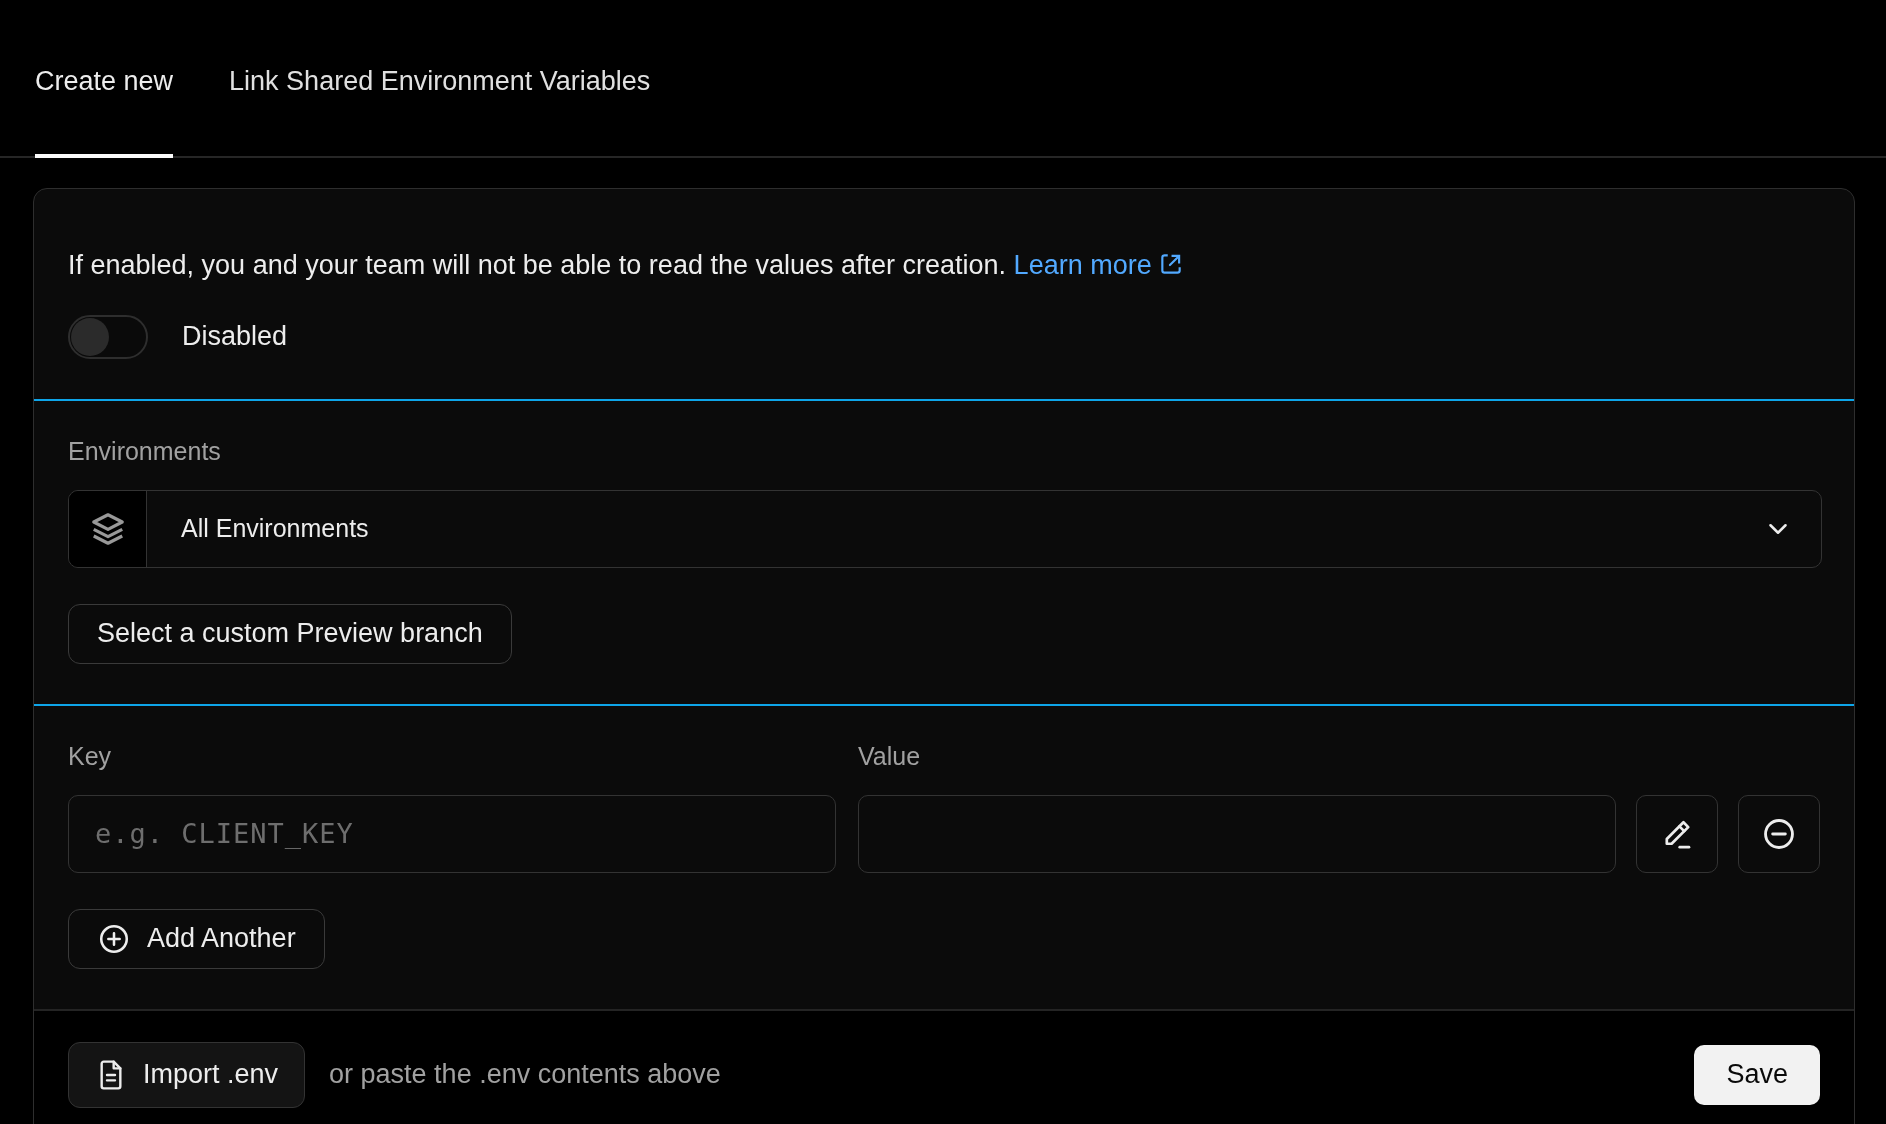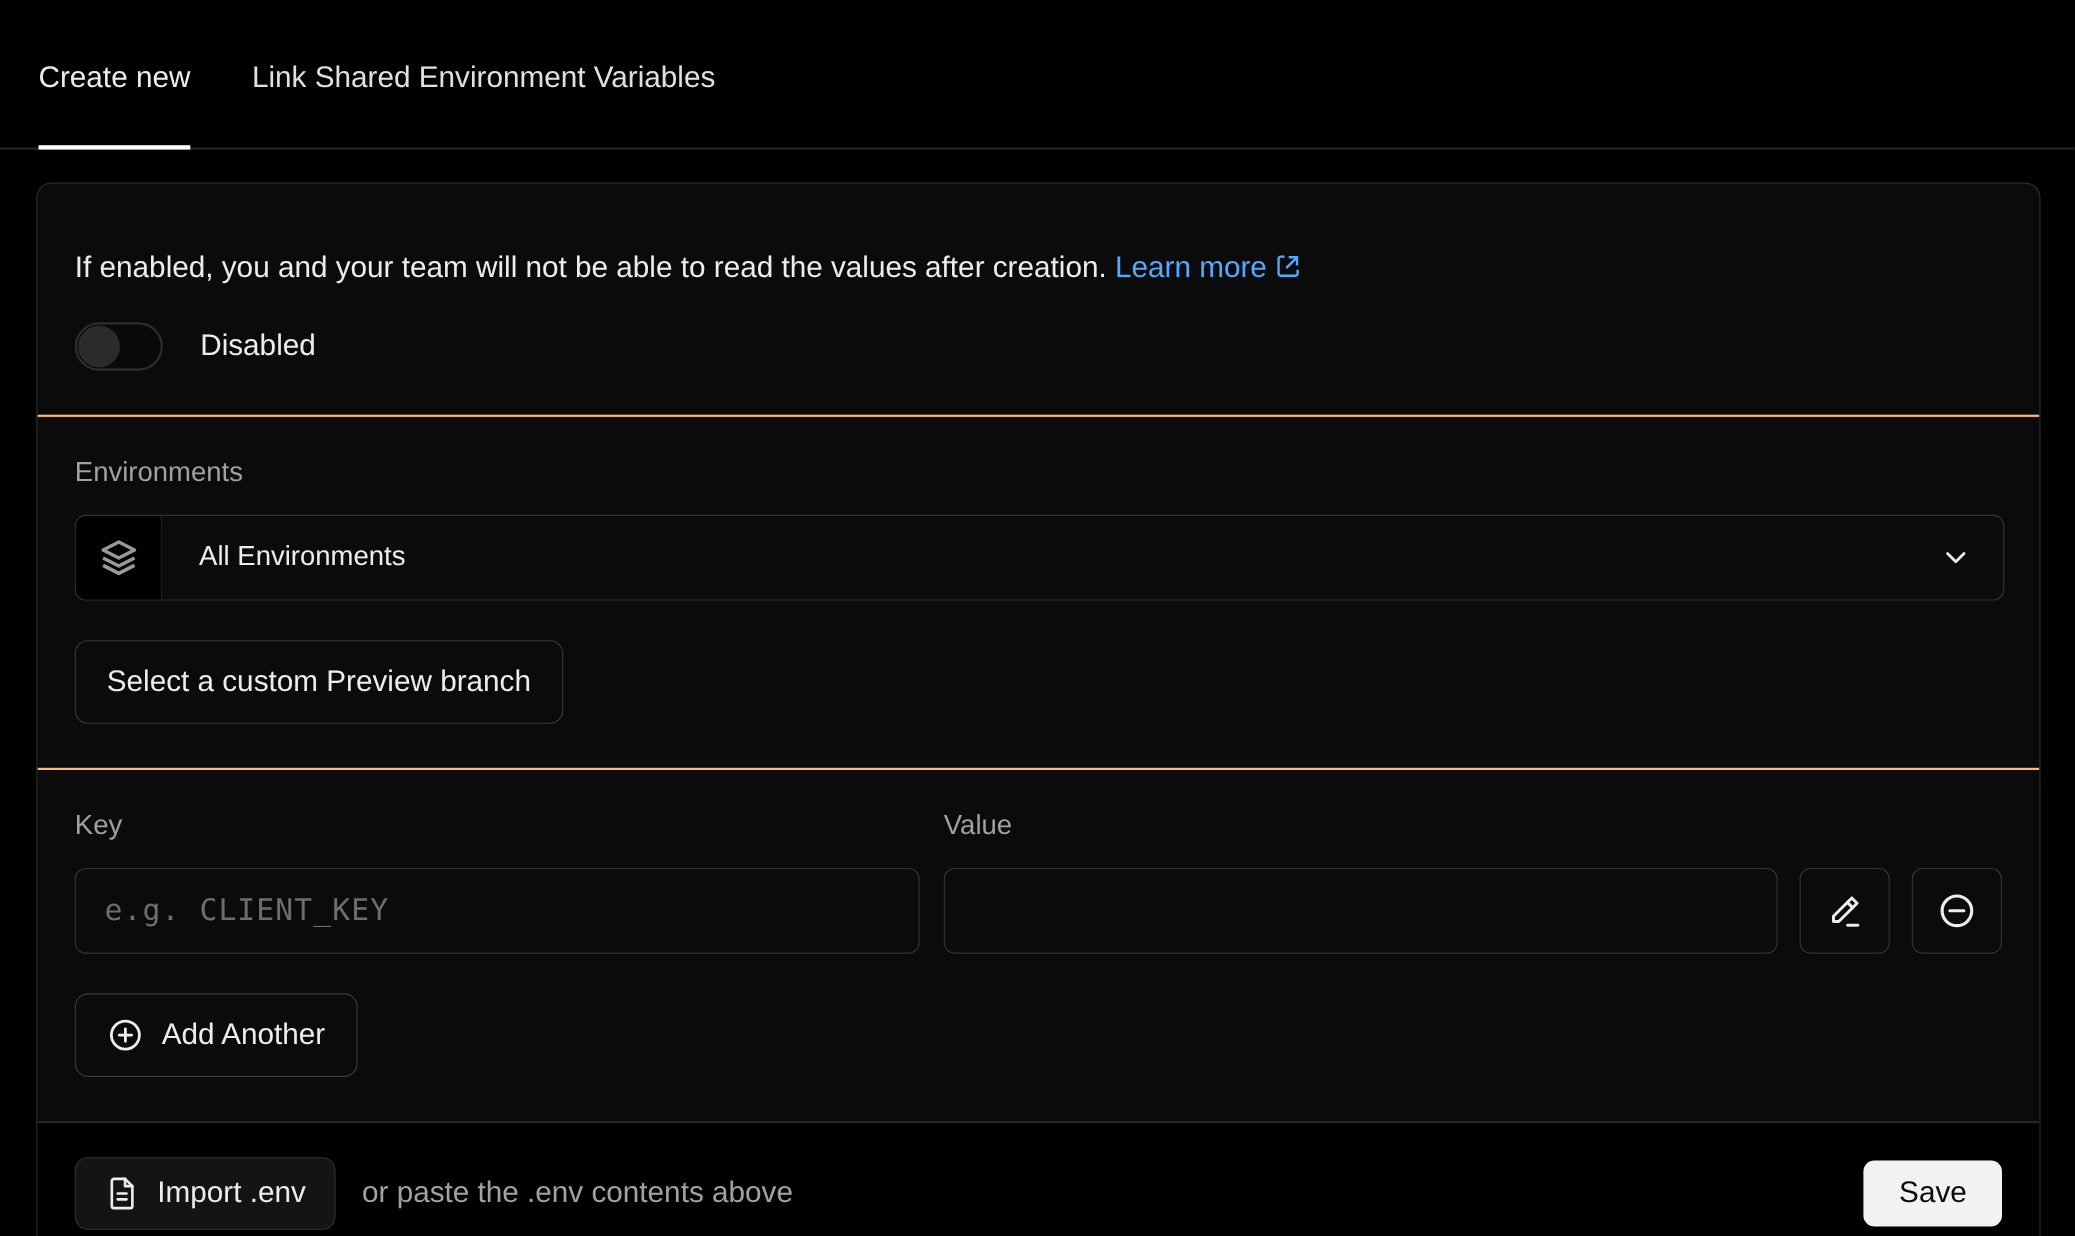--- a/index.html
+++ b/index.html
@@ -8,21 +8,21 @@
     width: 1886px; height: 1124px;
     font-family: "Liberation Sans", "DejaVu Sans", sans-serif;
     color: #ededed;
     overflow: hidden;
   }
 
   
   .tabbar {
     display:flex; gap:56px;
     padding-left:35px;
-    height:136px;
+    height:158px;
     border-bottom:2px solid #262626;
   }
   .tab {
     display:flex; align-items:center;
     font-size:27px; font-weight:500; color:#ededed;
     border-bottom:4px solid transparent;
     margin-bottom:-2px;
     padding-top:8px;
     cursor:pointer;
   }
@@ -32,21 +32,21 @@
   
   .card {
     margin:30px 33px 0 33px;
     width:1822px;
     background:#0b0b0b;
     border:1px solid #2e2e2e;
     border-radius:14px;
     overflow:hidden;
   }
   .section { padding:36px 34px 40px 34px; }
-  .section + .section { border-top:2px solid #fdba74; }
+  .section + .section { border-top:2px solid #0ea5e9; }
 
   .field-label { font-size:25px; color:#a1a1a1; }
 
   
   .desc { margin-top:24px; font-size:27px; color:#ededed; line-height:1.25; }
   .link { color:#52a9ff; text-decoration:none; cursor:pointer; white-space:nowrap; }
   .link svg { vertical-align:-3px; margin-left:6px; }
 
   .toggle-row { margin-top:32px; display:flex; align-items:center; gap:34px; }
   .toggle {
@@ -78,21 +78,21 @@
   .dropdown-main {
     flex:1; display:flex; align-items:center;
     padding:0 28px 0 34px;
     font-size:25px; color:#ededed;
   }
   .dropdown-main .caret { margin-left:auto; display:flex; }
 
   .ghost-btn {
     margin-top:36px;
     display:inline-flex; align-items:center; gap:16px;
-    height:76px; padding:0 28px;
+    height:60px; padding:0 28px;
     border:1px solid #3a3a3a; border-radius:12px;
     background:transparent;
     font-size:27px; font-weight:500; color:#ededed;
     cursor:pointer;
     font-family:inherit;
   }
 
   
   .kv-row { display:flex; gap:22px; }
   .kv-col-key { width:768px; flex:none; }

